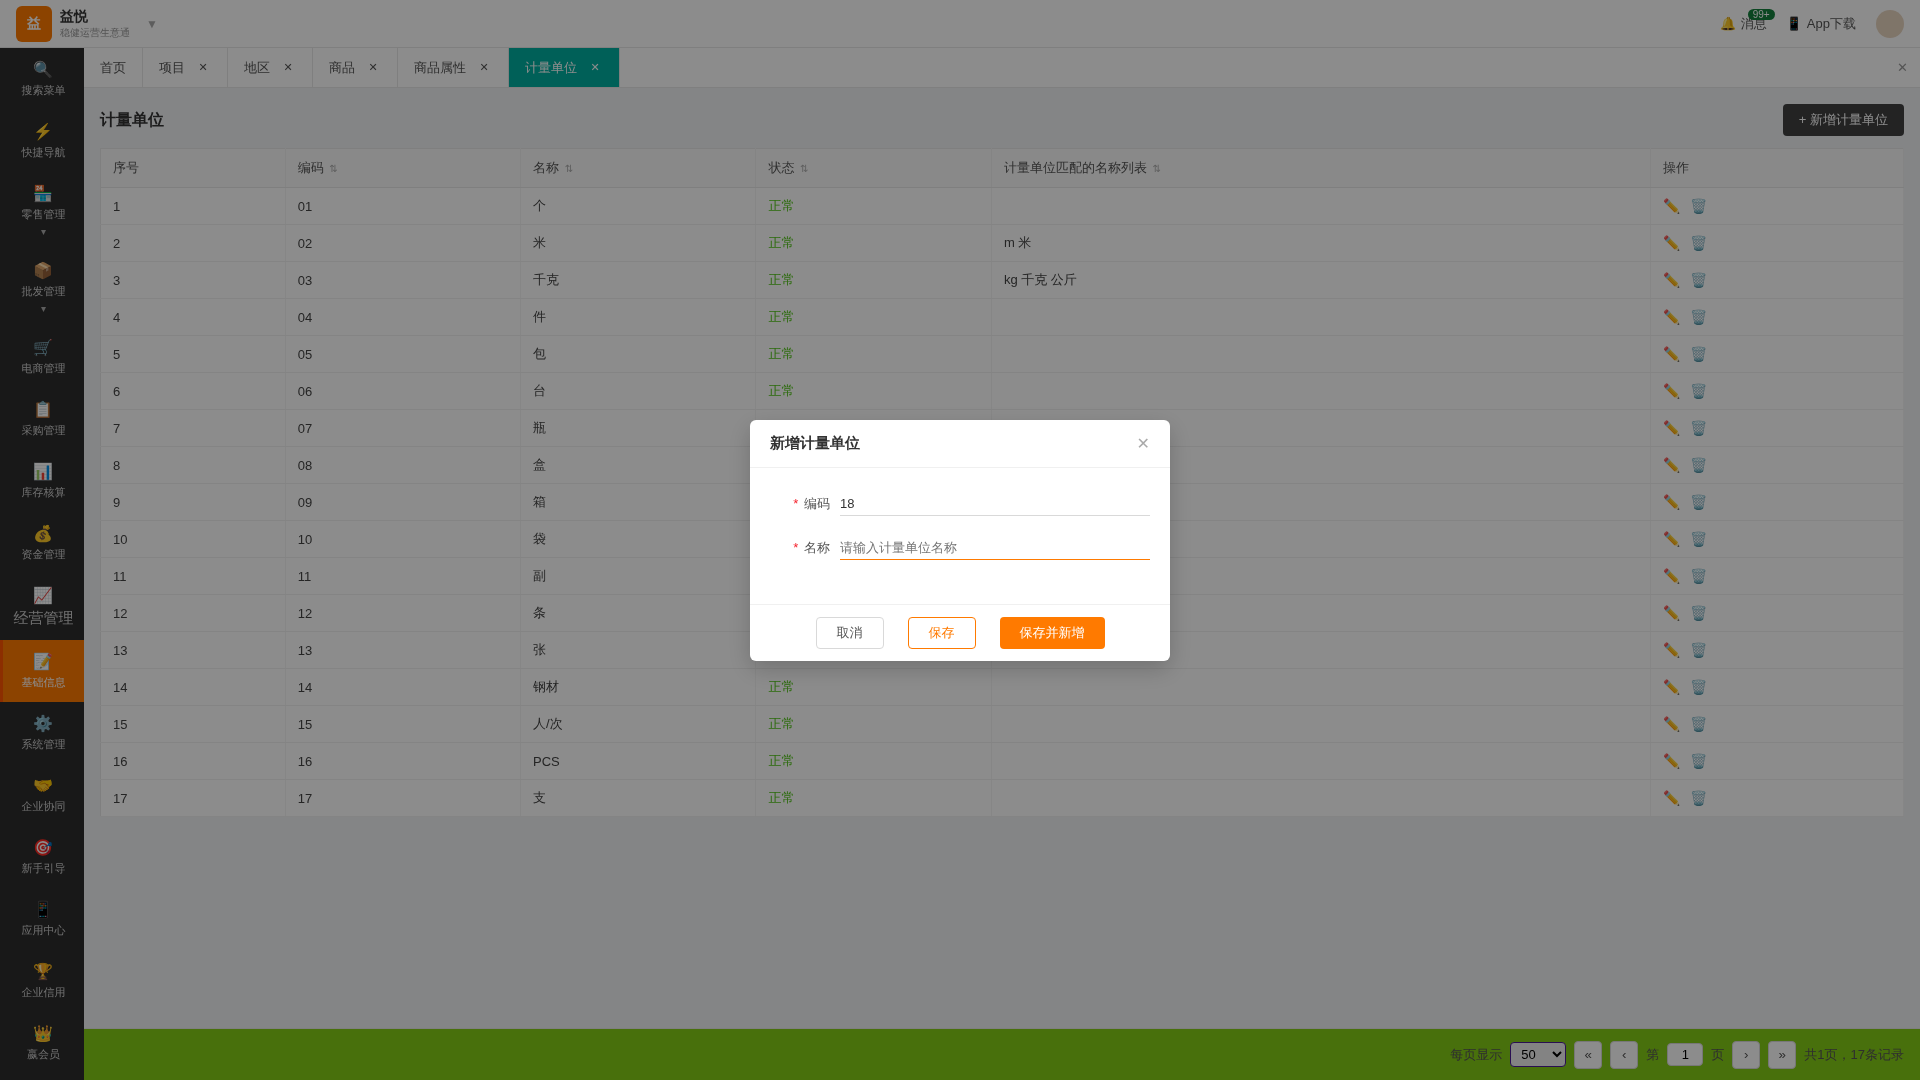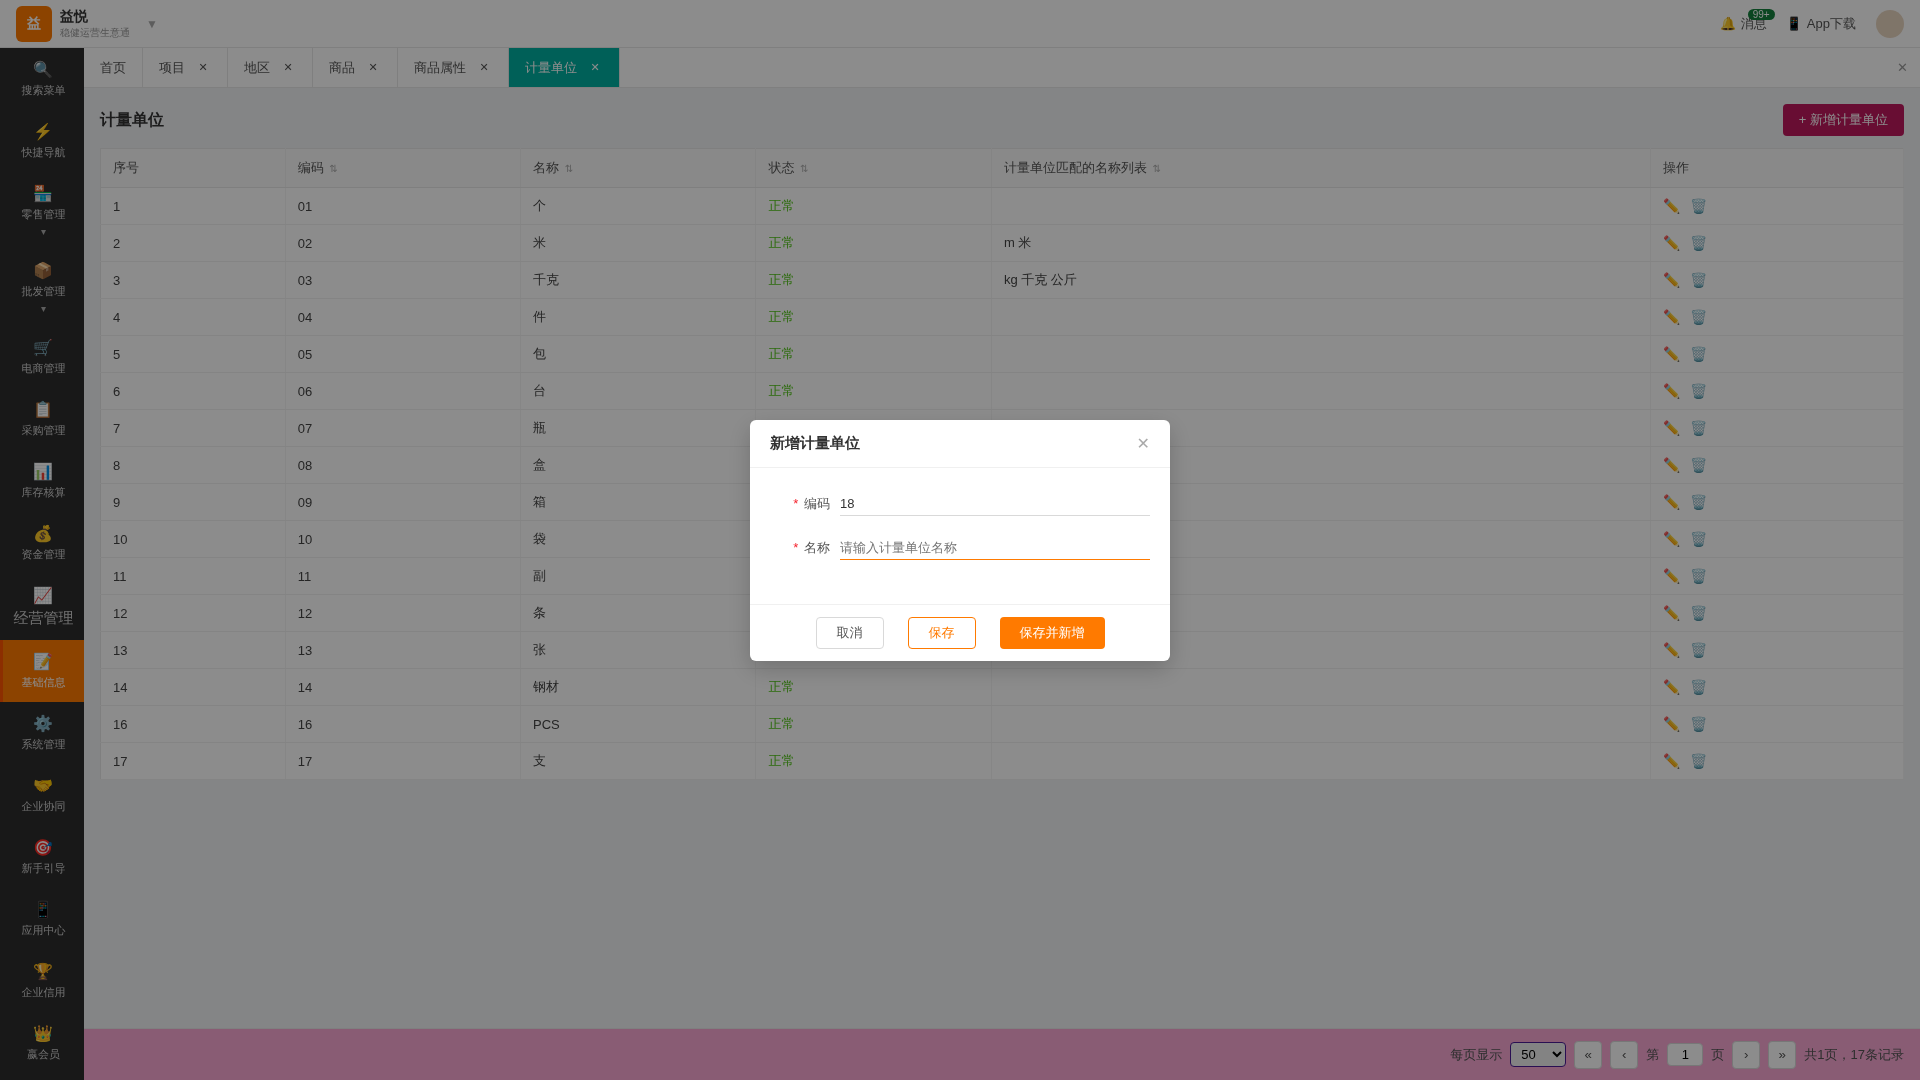--- a/index.html
+++ b/index.html
@@ -173,21 +173,21 @@
       justify-content: space-between;
       align-items: center;
       margin-bottom: 12px;
     }
     .page-title {
       font-size: 16px;
       font-weight: 600;
       color: #333;
     }
     .btn-add {
-      background: #be185d;
+      background: #404040;
       color: white;
       border: none;
       padding: 7px 16px;
       border-radius: 4px;
       cursor: pointer;
       font-size: 13px;
       text-align: center;
     }
 
     
@@ -227,21 +227,21 @@
     .action-icon {
       color: #aaa;
       cursor: pointer;
       font-size: 14px;
     }
     .sort-icon { color: #aaa; font-size: 10px; margin-left: 2px; }
 
     
     .pagination-bar {
       height: 52px;
-      background: #f9a8d4;
+      background: #84cc16;
       border-top: 1px solid #e8e8e8;
       display: flex;
       align-items: center;
       justify-content: flex-end;
       padding: 0 16px;
       gap: 8px;
       flex-shrink: 0;
       font-size: 13px;
       color: #555;
     }
@@ -692,20 +692,33 @@
       <td><span class="status-normal">正常</span></td>
       <td></td>
       <td>
         <div class="action-icons">
           <span class="action-icon">✏️</span>
           <span class="action-icon">🗑️</span>
         </div>
       </td>
     </tr>
             <tr>
+      <td>15</td>
+      <td>15</td>
+      <td>人/次</td>
+      <td><span class="status-normal">正常</span></td>
+      <td></td>
+      <td>
+        <div class="action-icons">
+          <span class="action-icon">✏️</span>
+          <span class="action-icon">🗑️</span>
+        </div>
+      </td>
+    </tr>
+            <tr>
       <td>16</td>
       <td>16</td>
       <td>PCS</td>
       <td><span class="status-normal">正常</span></td>
       <td></td>
       <td>
         <div class="action-icons">
           <span class="action-icon">✏️</span>
           <span class="action-icon">🗑️</span>
         </div>

